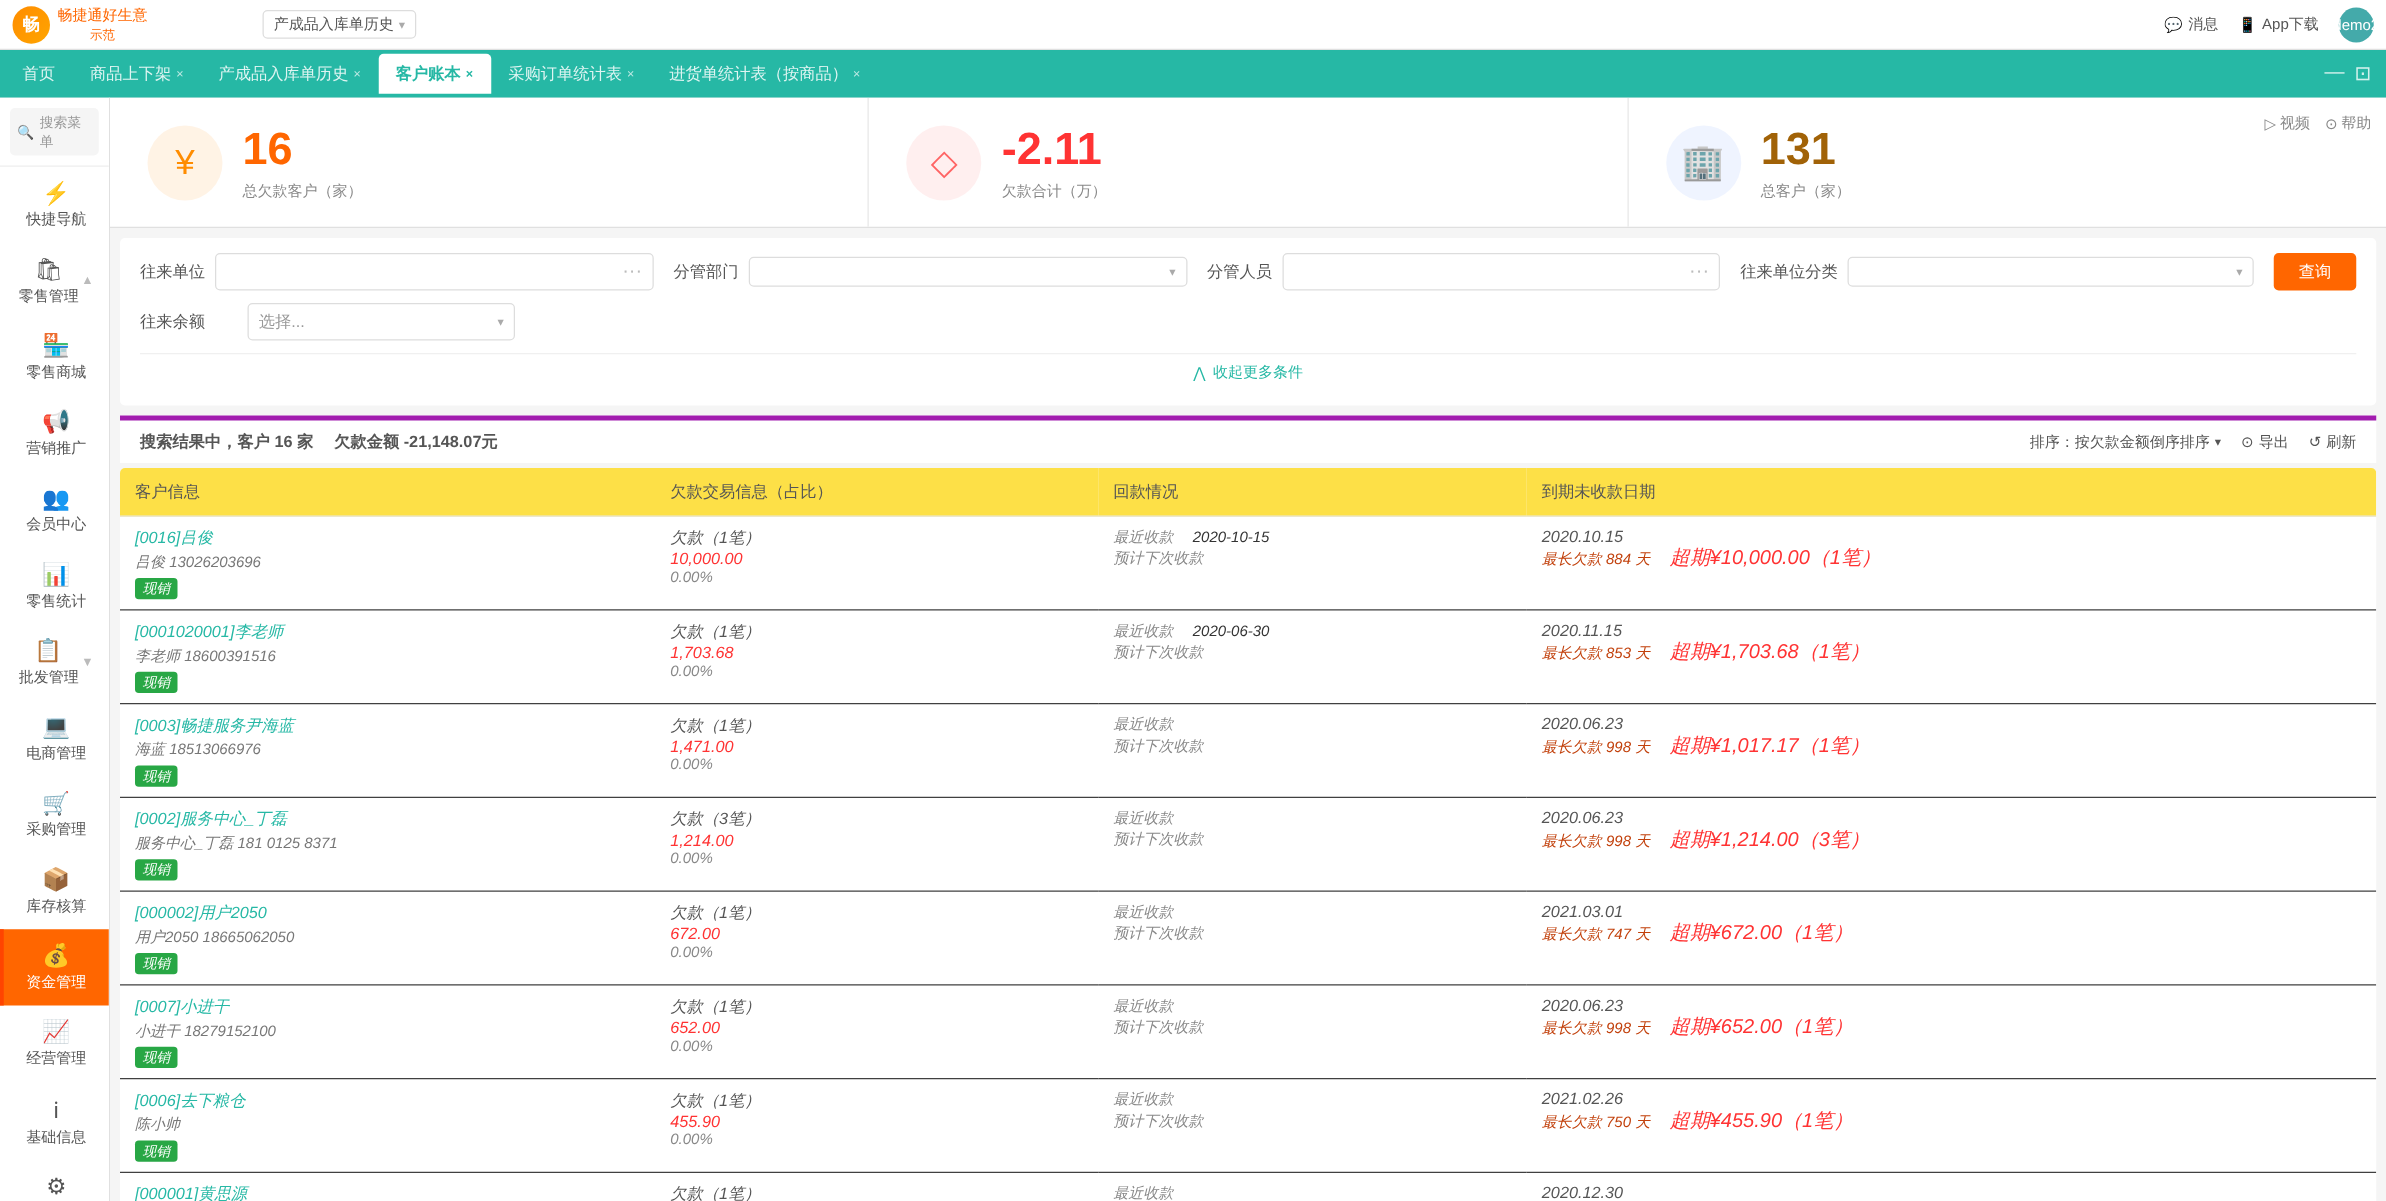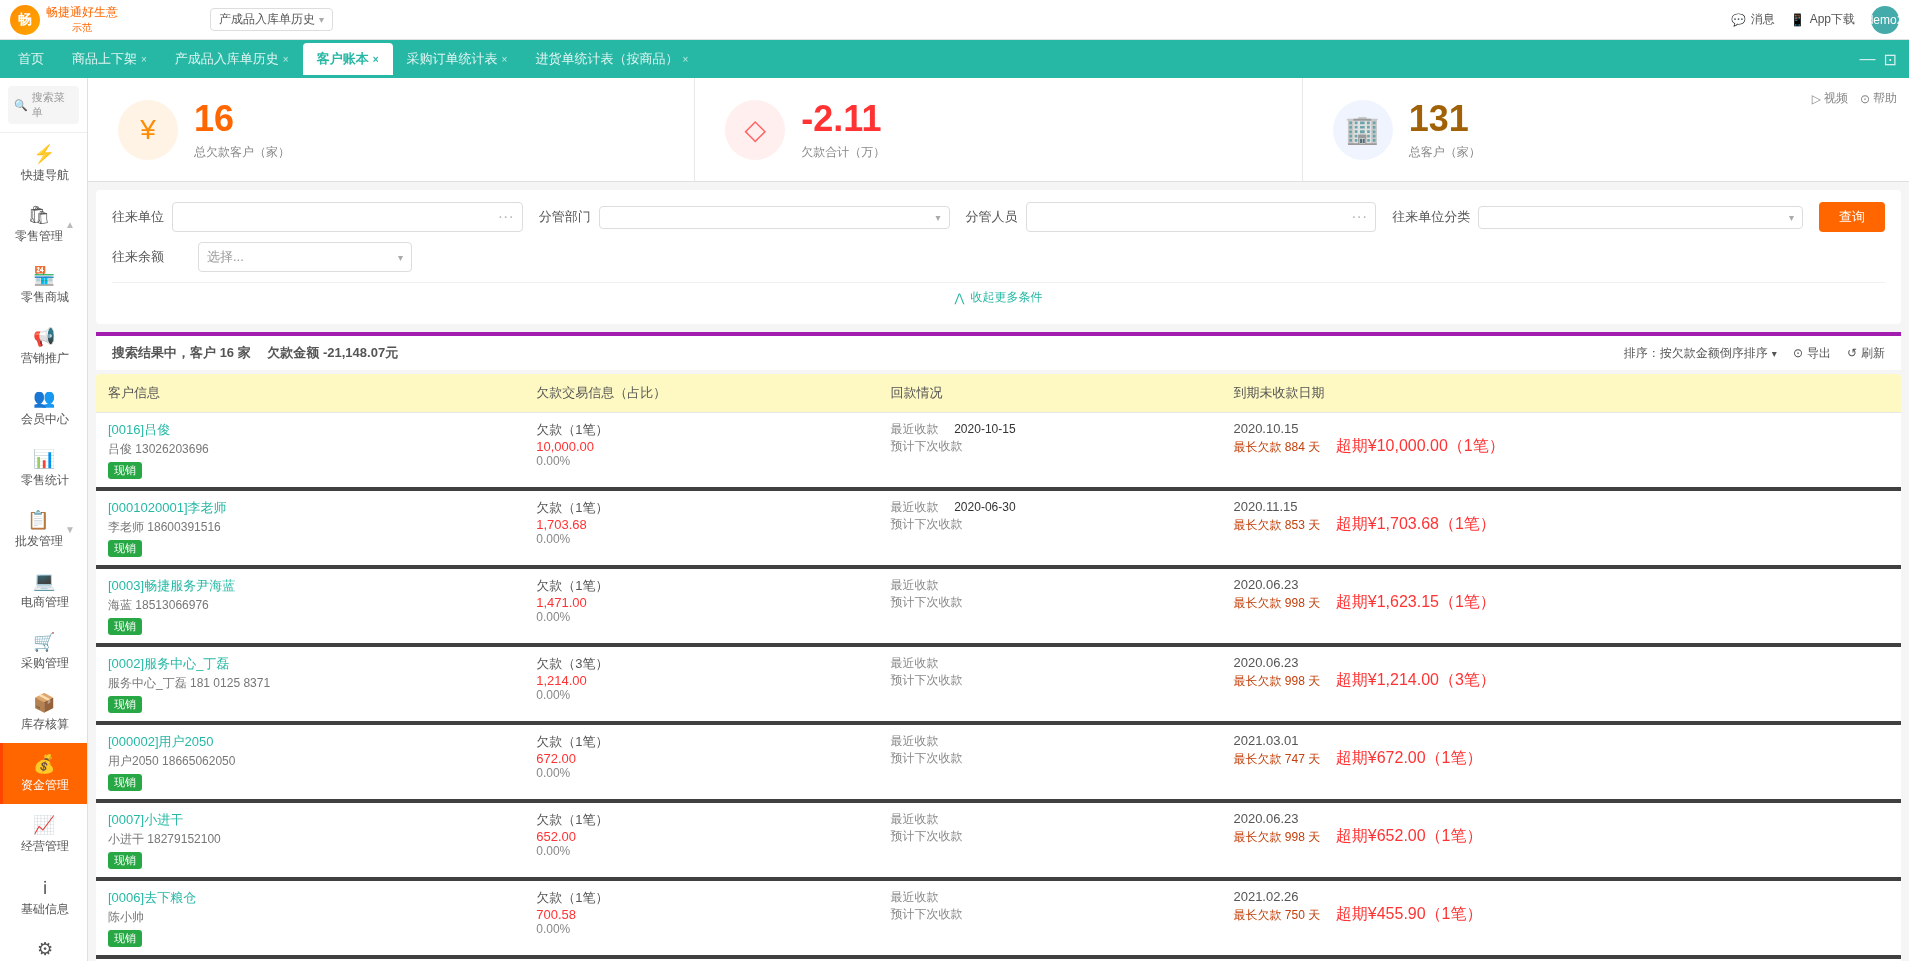--- a/index.html
+++ b/index.html
@@ -71,22 +71,22 @@
     
     .result-bar { display: flex; align-items: center; justify-content: space-between; background: #fff; margin: 0 8px; padding: 8px 16px; border-top: 4px solid #a21caf; font-size: 13px; }
     .result-info { color: #555; }
     .result-info span { font-weight: bold; }
     .result-actions { display: flex; align-items: center; gap: 16px; font-size: 12px; color: #555; }
     .result-actions .action-btn { display: flex; align-items: center; gap: 4px; cursor: pointer; }
 
     
     .table-wrapper { margin: 4px 8px 8px; background: #fff; border-radius: 4px; overflow: hidden; }
     .data-table { width: 100%; border-collapse: collapse; }
-    .data-table th { background: #fef9c3; padding: 10px 12px; font-size: 13px; color: #555; border-bottom: 1px solid #e8e8e8; text-align: left; font-weight: 500; }
-    .data-table td { padding: 8px 12px; border-bottom: 4px solid #404040; vertical-align: top; font-size: 13px; }
+    .data-table th { background: #fde047; padding: 10px 12px; font-size: 13px; color: #555; border-bottom: 1px solid #e8e8e8; text-align: left; font-weight: 500; }
+    .data-table td { padding: 8px 12px; border-bottom: 1px solid #404040; vertical-align: top; font-size: 13px; font-style: italic; }
     .customer-name { color: #26b8a5; cursor: pointer; font-size: 13px; }
     .customer-phone { color: #777; font-size: 12px; margin-top: 2px; }
     .badge-green { background: #28a745; color: white; border-radius: 3px; padding: 1px 6px; font-size: 11px; display: inline-block; margin-top: 4px; }
     .amount-red { color: #ff3333; font-size: 13px; }
     .percent-gray { color: #888; font-size: 12px; }
     .overdue-link { color: #ff3333; cursor: pointer; font-size: 16px; }
     .collect-label { color: #888; font-size: 12px; }
     .collect-date { color: #333; font-size: 12px; }
     .collect-next { color: #888; font-size: 12px; }
     .overdue-days { color: #c2410c; font-size: 12px; }
@@ -422,21 +422,21 @@
       <div>
         <span class="collect-label">最近收款</span>
         <span class="collect-date"></span>
       </div>
       <div class="collect-next">预计下次收款</div>
     </td>
     <td>
       <div class="due-date">2020.06.23</div>
       <div>
         <span class="overdue-days">最长欠款 998 天　</span>
-        <span class="overdue-link">超期¥1,623.15（1笔）</span>
+        <span class="overdue-link">超期¥1,017.17（1笔）</span>
       </div>
     </td>
   </tr>
               <tr>
     <td>
       <div class="customer-name">[0002]服务中心_丁磊</div>
       <div class="customer-phone">服务中心_丁磊 181 0125 8371</div>
       <span class="badge-green">现销</span>
     </td>
     <td>
@@ -512,21 +512,21 @@
     </td>
   </tr>
               <tr>
     <td>
       <div class="customer-name">[0006]去下粮仓</div>
       <div class="customer-phone">陈小帅</div>
       <span class="badge-green">现销</span>
     </td>
     <td>
       <div style="color:#555;font-size:13px;">欠款（1笔）</div>
-      <div class="amount-red">700.58</div>
+      <div class="amount-red">455.90</div>
       <div class="percent-gray">0.00%</div>
     </td>
     <td>
       <div>
         <span class="collect-label">最近收款</span>
         <span class="collect-date"></span>
       </div>
       <div class="collect-next">预计下次收款</div>
     </td>
     <td>

